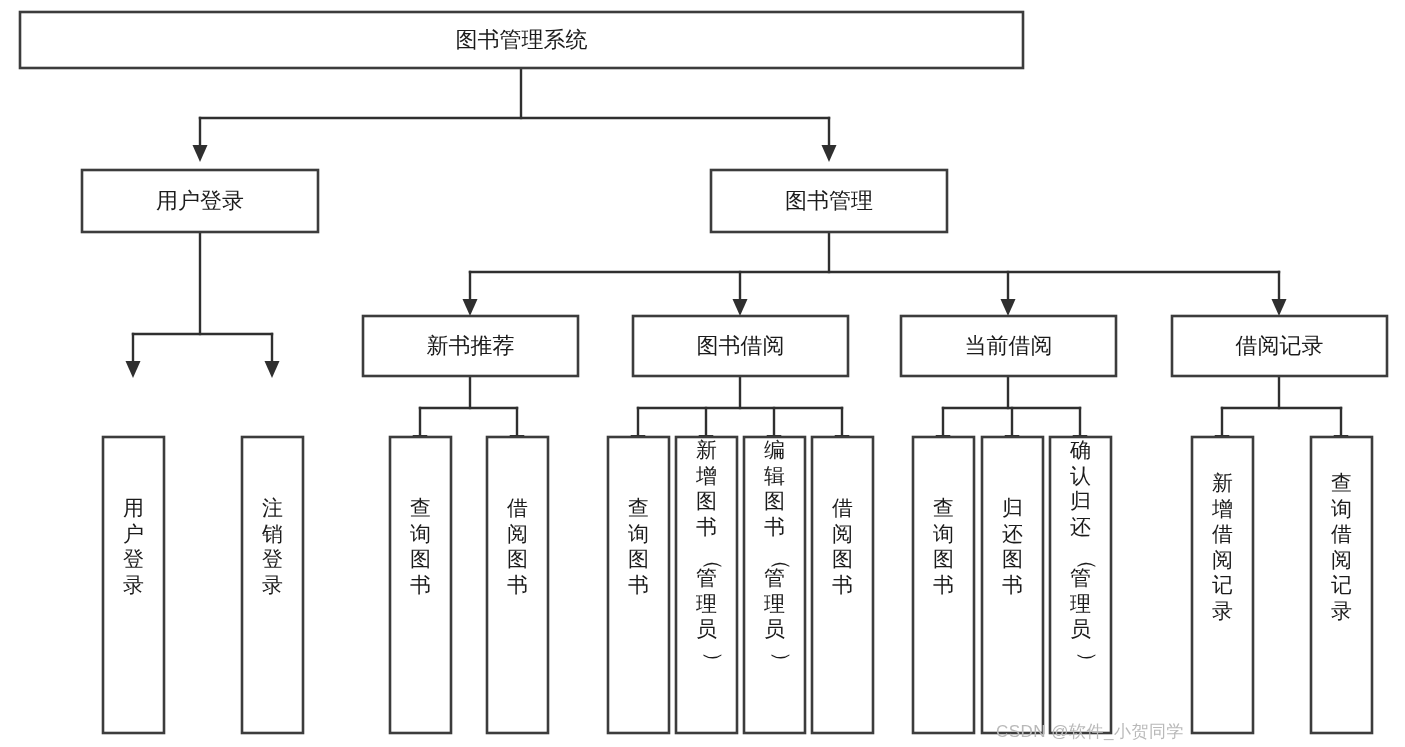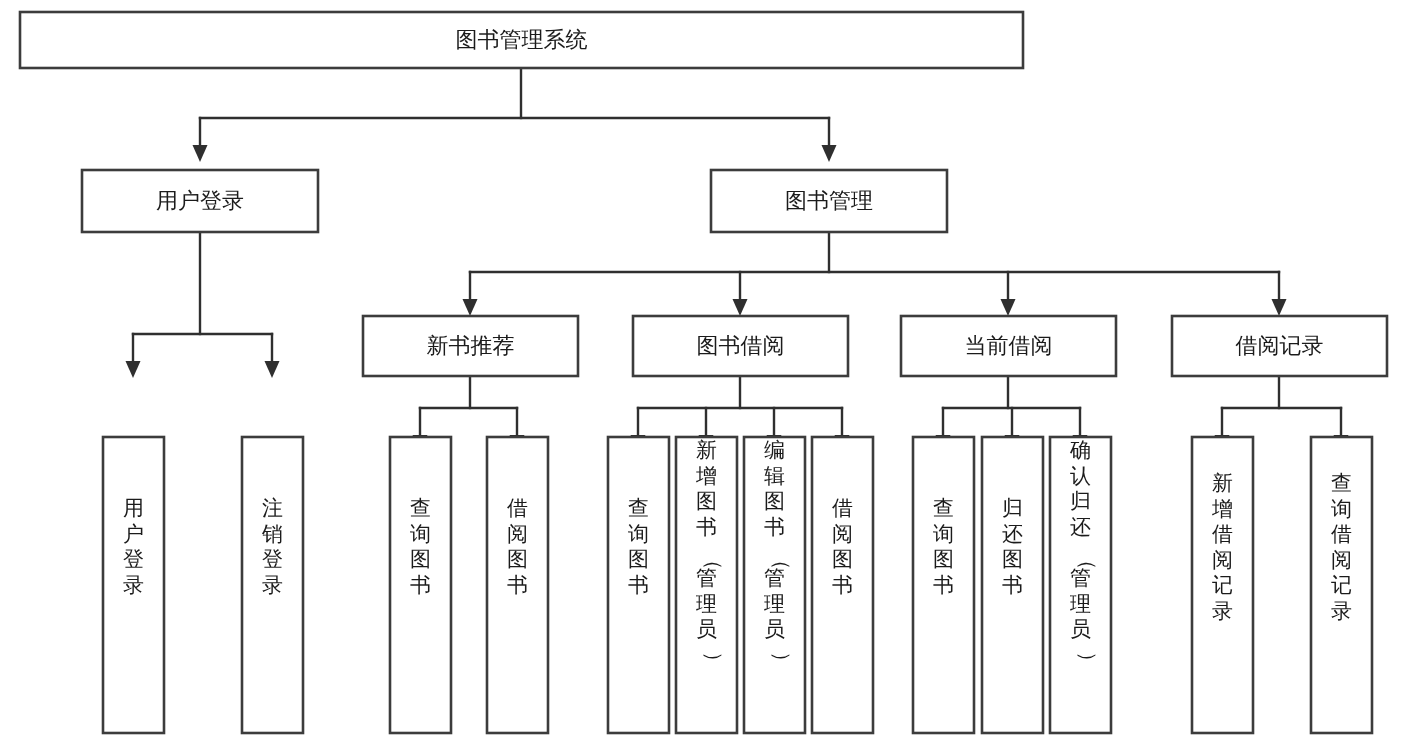--- a/index.html
+++ b/index.html
@@ -289,13 +289,14 @@
           <text class="node-label-vertical" x="1341.5" y="515.6">询</text>
           <text class="node-label-vertical" x="1341.5" y="541.2">借</text>
           <text class="node-label-vertical" x="1341.5" y="566.8">阅</text>
           <text class="node-label-vertical" x="1341.5" y="592.4">记</text>
           <text class="node-label-vertical" x="1341.5" y="618">录</text>
           <title>查询借阅记录</title>
         </g>
       </g>
   </svg>
 
+  <div class="watermark-text">CSDN @软件_小贺同学</div>
 </div>
 
 </body></html>

